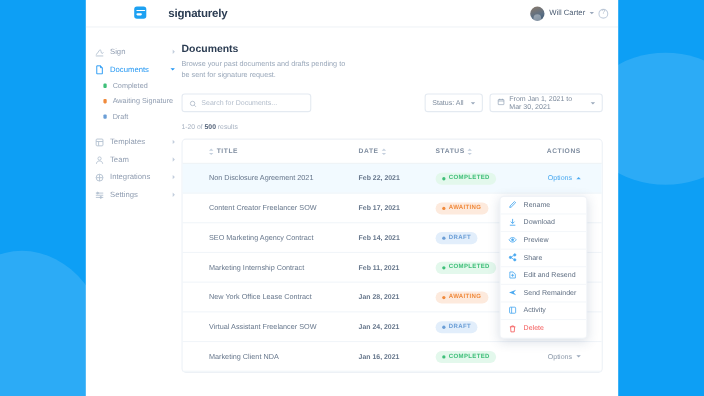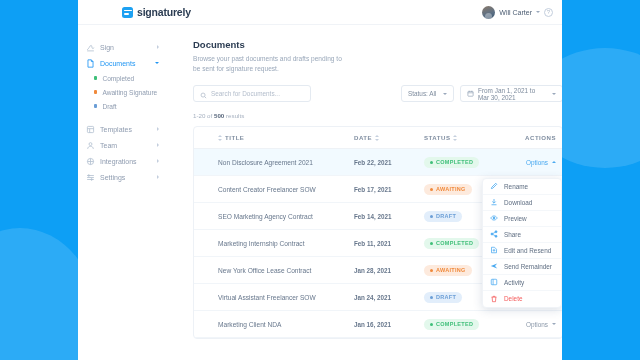--- a/index.html
+++ b/index.html
@@ -30,21 +30,21 @@
     overflow: hidden;
   }
   
   .topbar {
     height: 25px;
     border-bottom: 1px solid #f0f3f7;
     display: flex; align-items: center;
     justify-content: space-between;
     padding: 0 9px 0 8px;
   }
-  .logo { display: flex; align-items: flex-end; gap: 4px; padding-left: 36px; }
+  .logo { display: flex; align-items: flex-start; gap: 20px; padding-left: 36px; }
   .logo-mark {
     width: 11px; height: 11px; border-radius: 2.5px;
     background: #1da1f2; position: relative; flex: 0 0 auto;
   }
   .logo-mark::before {
     content: ""; position: absolute; left: 1.5px; top: 2.5px;
     width: 8px; height: 1.6px; background: #fff; border-radius: 1px;
   }
   .logo-mark::after {
     content: ""; position: absolute; left: 1.5px; top: 6.3px;
@@ -75,21 +75,21 @@
   }
   .chev.up { border-top: none; border-bottom: 2.8px solid #4aa9f0; }
   .help-icon {
     width: 9px; height: 9px; border-radius: 50%;
     border: 1px solid #c3cedd;
     font-size: 6px; color: #b0bccb;
     display: flex; align-items: center; justify-content: center;
     line-height: 1;
   }
   
-  .body { display: flex; height: 335px; gap: 28px; }
+  .body { display: flex; height: 335px; }
   .sidebar { width: 87px; padding: 14px 0 0 6px; flex: 0 0 auto; }
   .nav-item {
     display: flex; align-items: center; gap: 5px;
     height: 16px; padding: 0 6px 0 2px;
     font-size: 7px; color: #8f9cb0;
   }
   .nav-item.active { color: #2196f3; }
   .nav-ico {
     width: 9px; height: 9px; flex: 0 0 auto;
     display: flex; align-items: center; justify-content: center;

